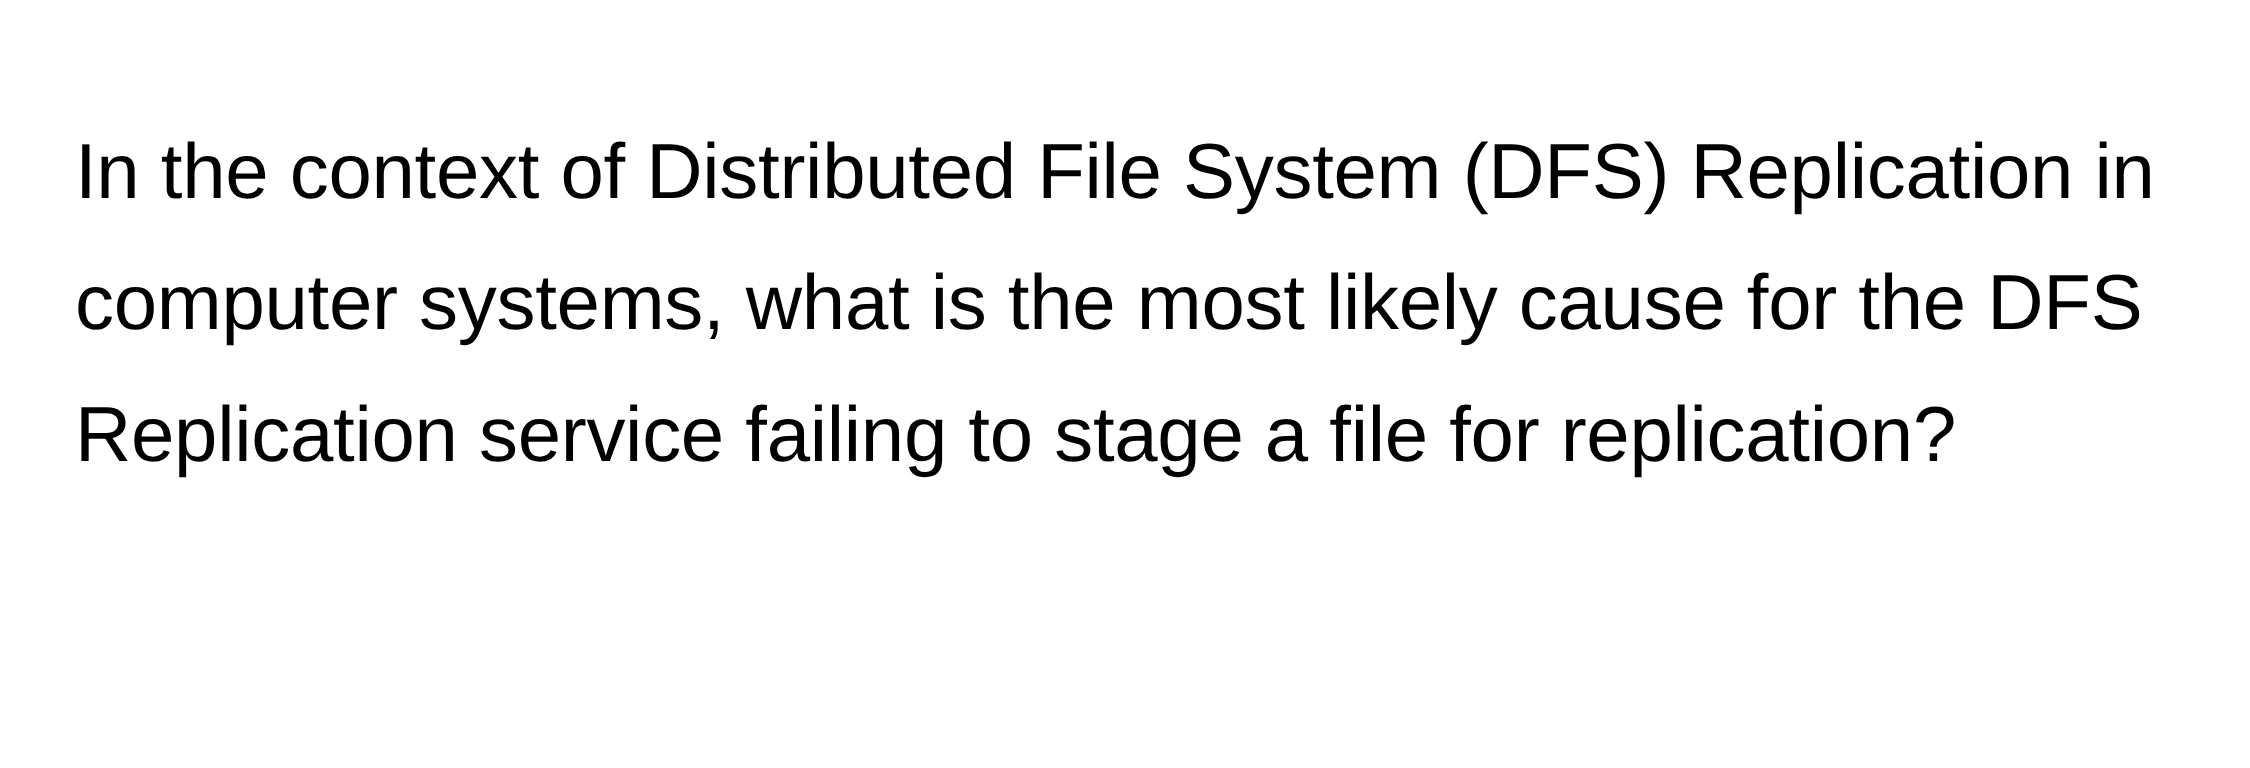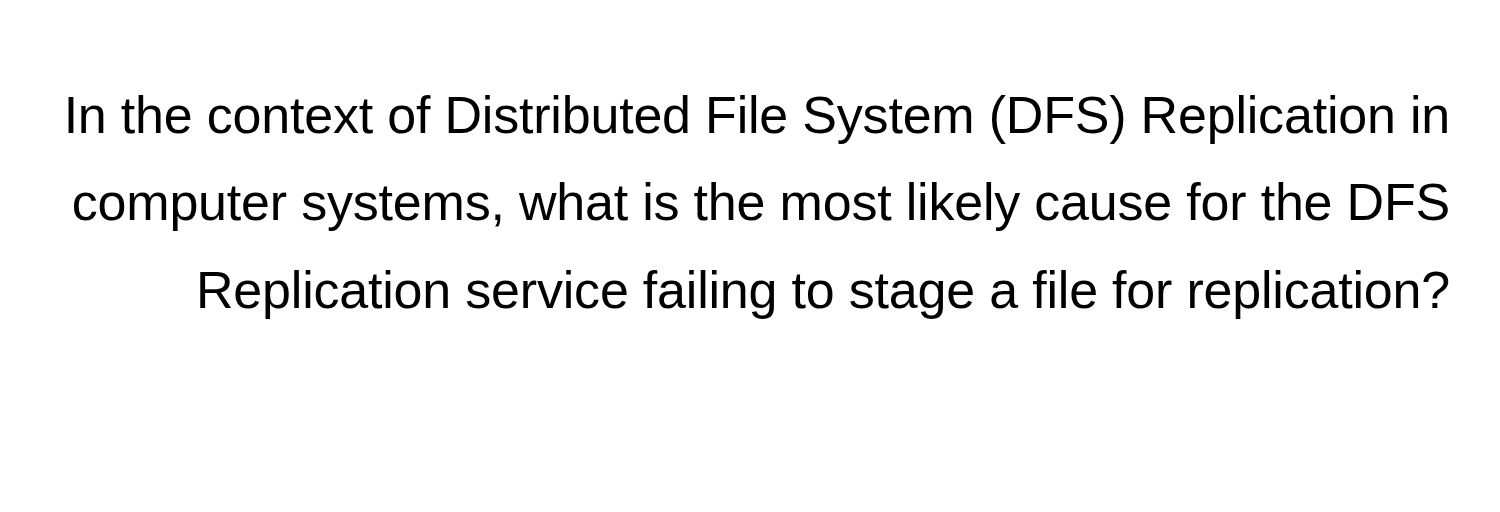--- a/index.html
+++ b/index.html
@@ -1,19 +1,18 @@
 <!DOCTYPE html>
 <html><head>
   <meta charset="utf-8">
   <style>
     * {
       margin: 0;
       padding: 0;
       box-sizing: border-box;
-      text-align: right;
     }
     body {
       width: 1500px;
       height: 512px;
       background: #ffffff;
       font-family: -apple-system, BlinkMacSystemFont, "Segoe UI", Helvetica, Arial, sans-serif;
       padding: 72px 50px 50px 50px;
     }
     .question-text {
       font-size: 52px;

